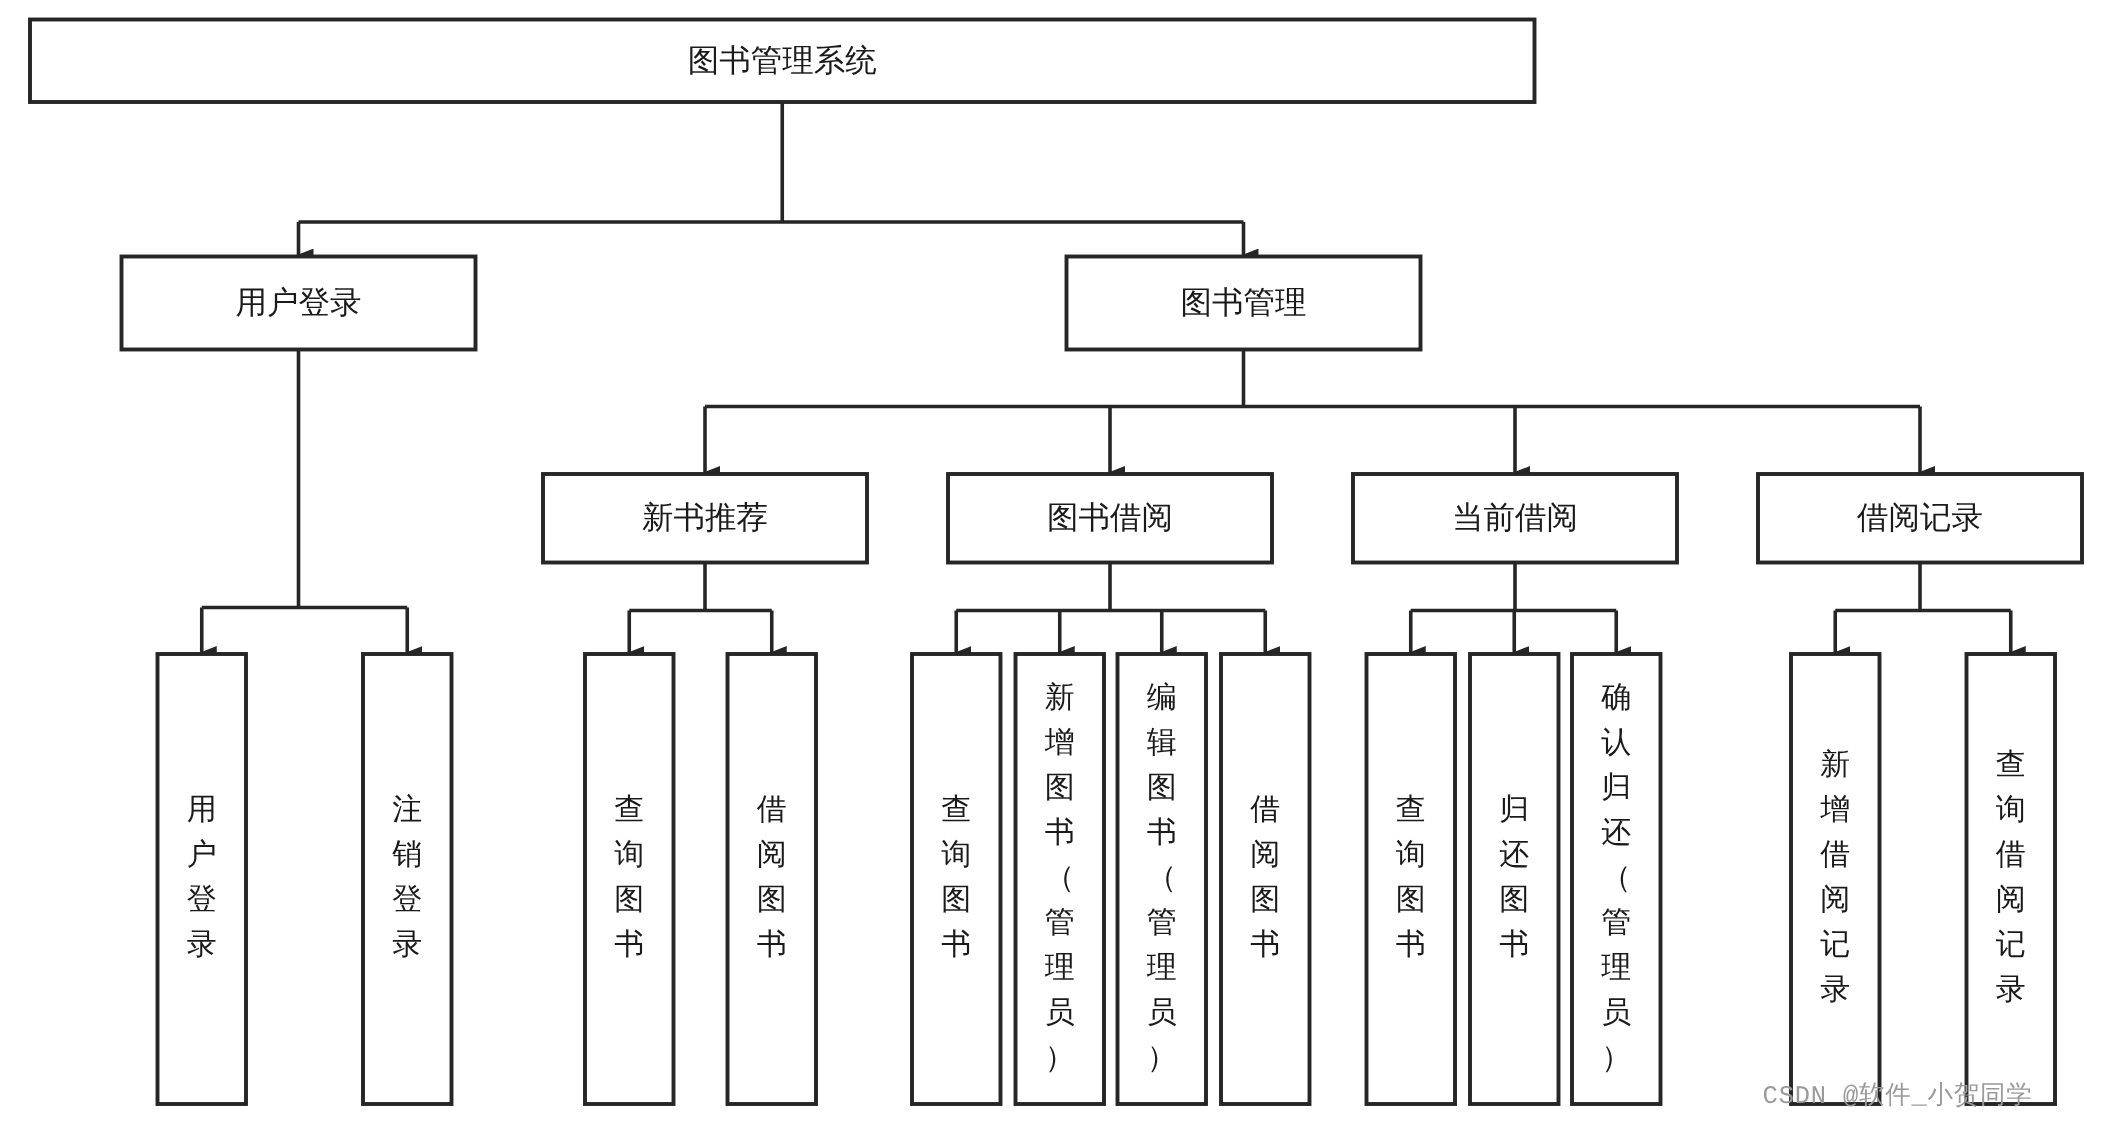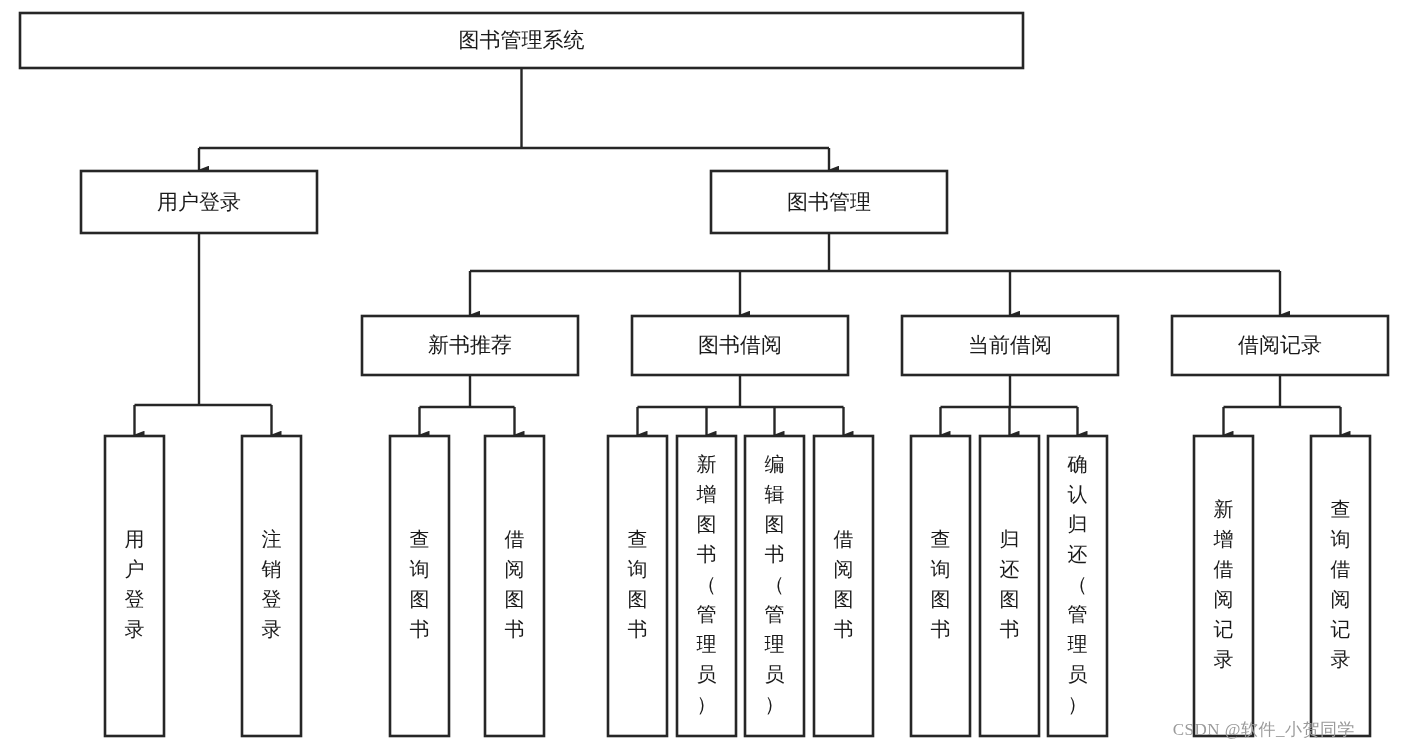--- a/index.html
+++ b/index.html
@@ -16,21 +16,21 @@
   .node-label{
     font-family:"Liberation Sans","DejaVu Sans",sans-serif;
     fill:#1a1a1a;
     text-anchor:middle;
     dominant-baseline:middle;
   }
   .label-h{font-size:21px;}
   .label-v{font-size:20px;}
   .watermark{
     position:absolute;right:8px;bottom:6px;
-    font-family:Liberation Serif, serif;
+    font-family:Liberation Mono, monospace;
     font-size:17px;color:#9a9a9a;white-space:nowrap;
     letter-spacing:0.5px;
   }
 </style>
 </head>
 <body>
 
 <div id="diagram-root">
   <svg class="diagram" viewBox="0 0 1405 747" xmlns="http://www.w3.org/2000/svg">
     <defs>

